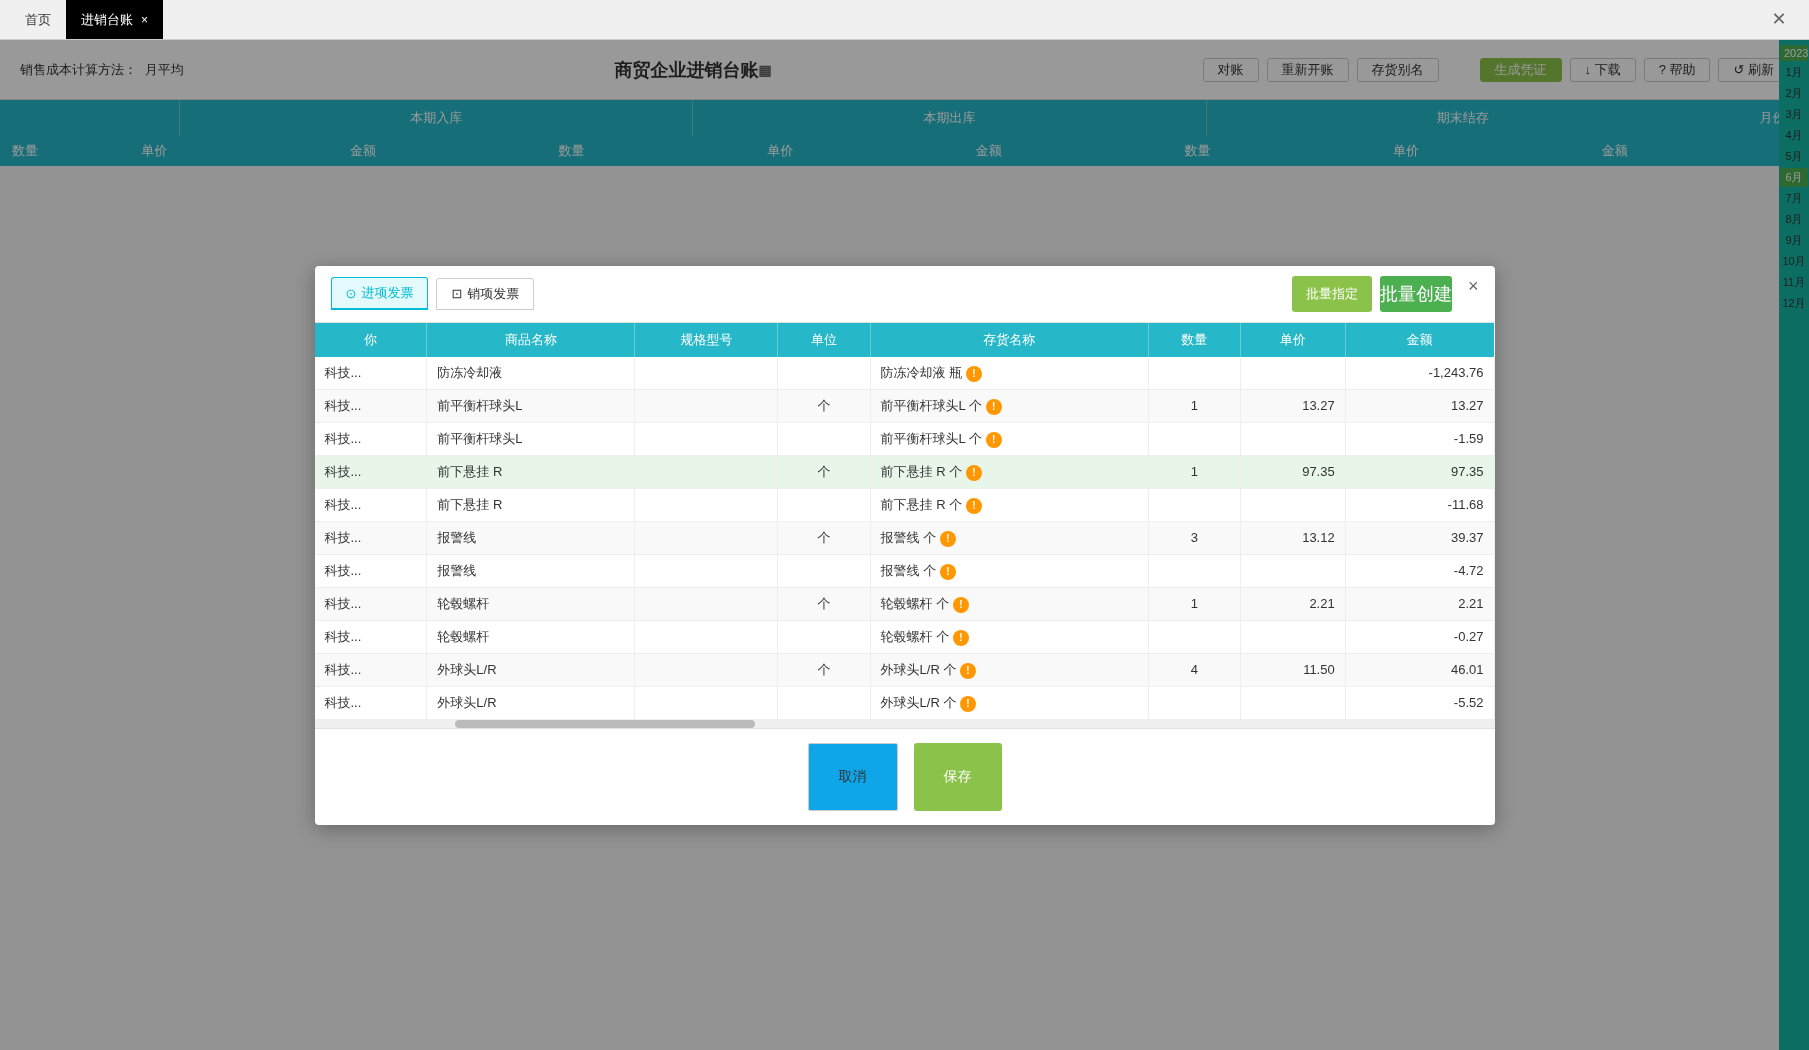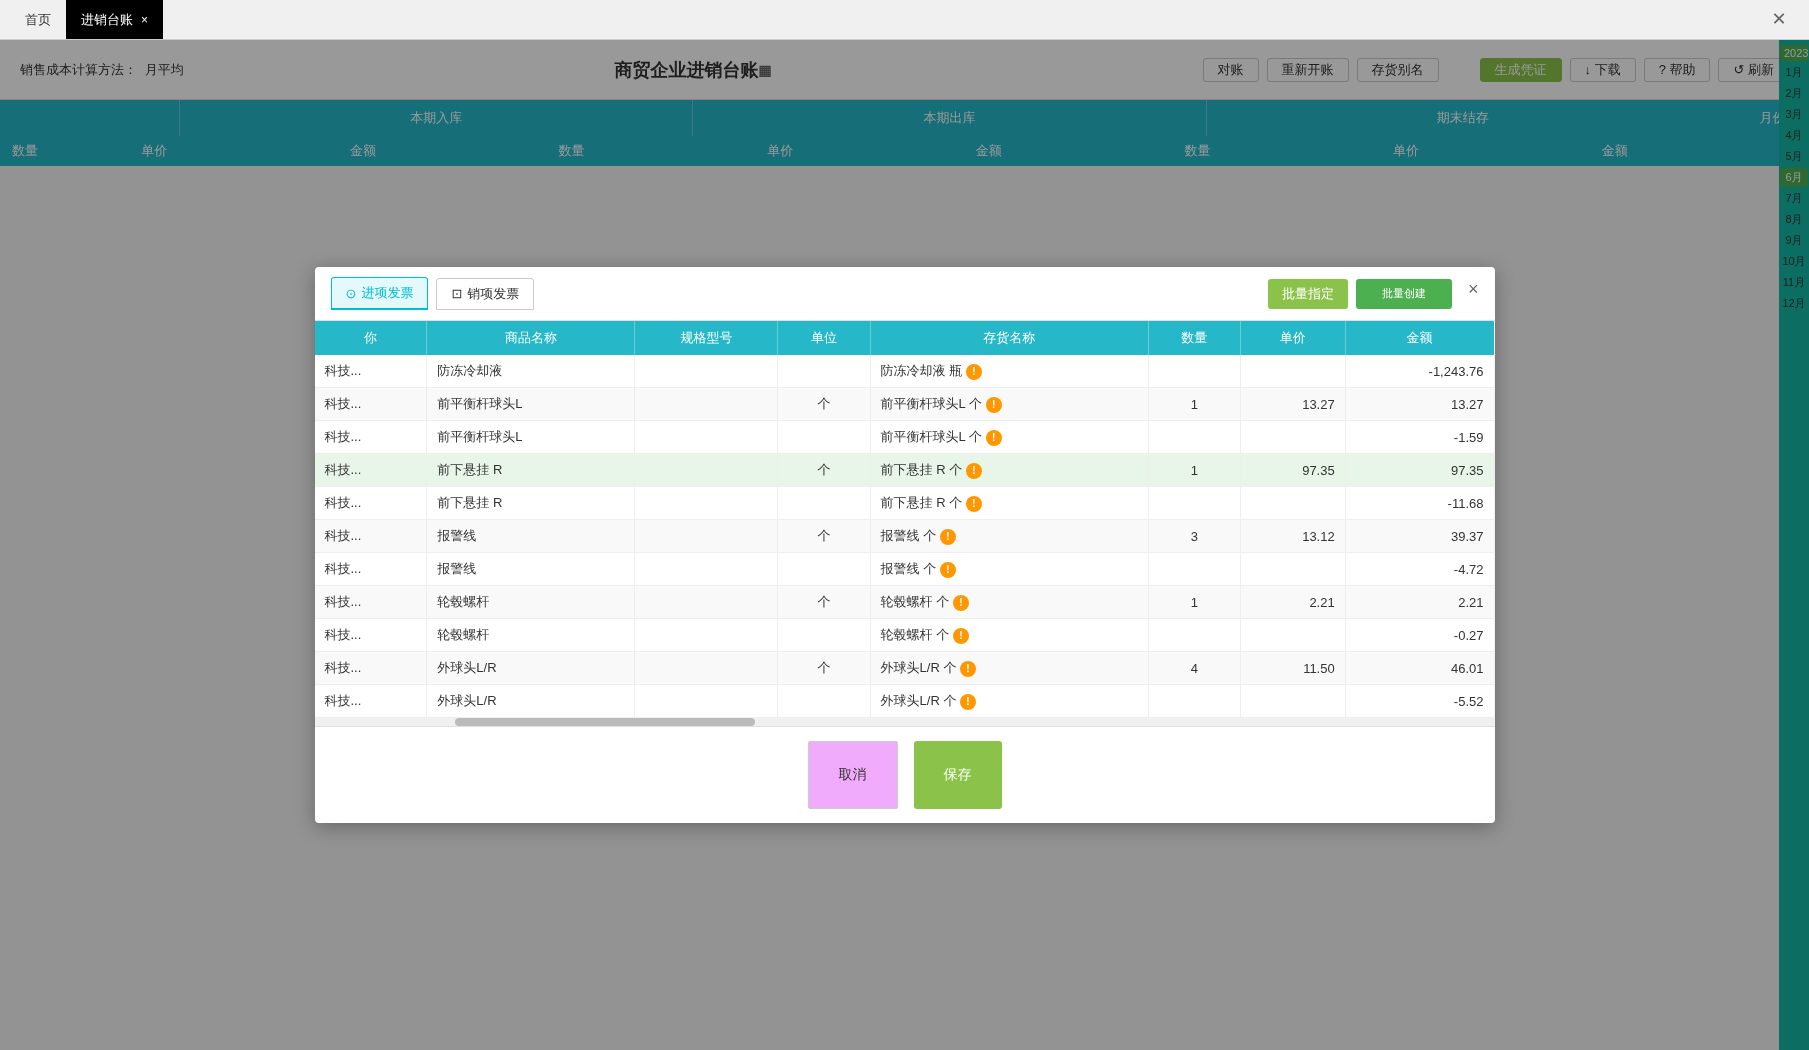--- a/index.html
+++ b/index.html
@@ -195,24 +195,24 @@
       border: none;
       padding: 6px 14px;
       border-radius: 3px;
       cursor: pointer;
       font-size: 13px;
     }
     .btn-batch-create {
       background: #4caf50;
       color: #fff;
       border: none;
-      padding: 6px 26px;
+      padding: 6px 0;
       border-radius: 3px;
       cursor: pointer;
-      font-size: 11px;
+      font-size: 18px;
     }
     .modal-close {
       font-size: 18px;
       color: #666;
       cursor: pointer;
       margin-left: 8px;
     }
 
     
     .modal-table-wrapper {
@@ -276,21 +276,21 @@
     .modal-footer {
       display: flex;
       justify-content: center;
       gap: 16px;
       padding: 14px;
       border-top: 1px solid #e0e0e0;
     }
     .btn-cancel {
       padding: 24px 30px;
       border: 1px solid #ccc;
-      background: #f0abfc;
+      background: #0ea5e9;
       border-radius: 2px;
       cursor: pointer;
       font-size: 14px;
       color: #333;
     }
     .btn-save {
       padding: 8px 30px;
       background: #8bc34a;
       color: #fff;
       border: none;

